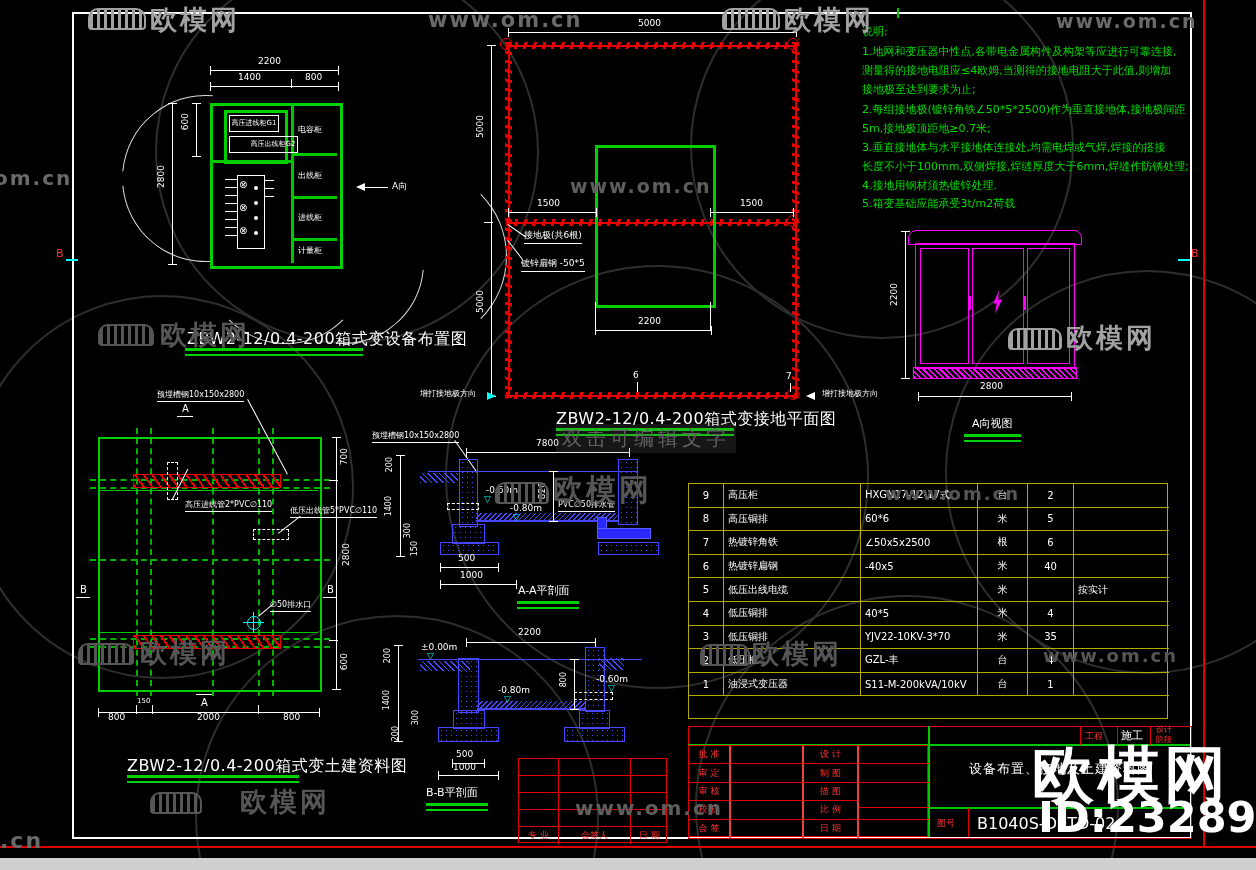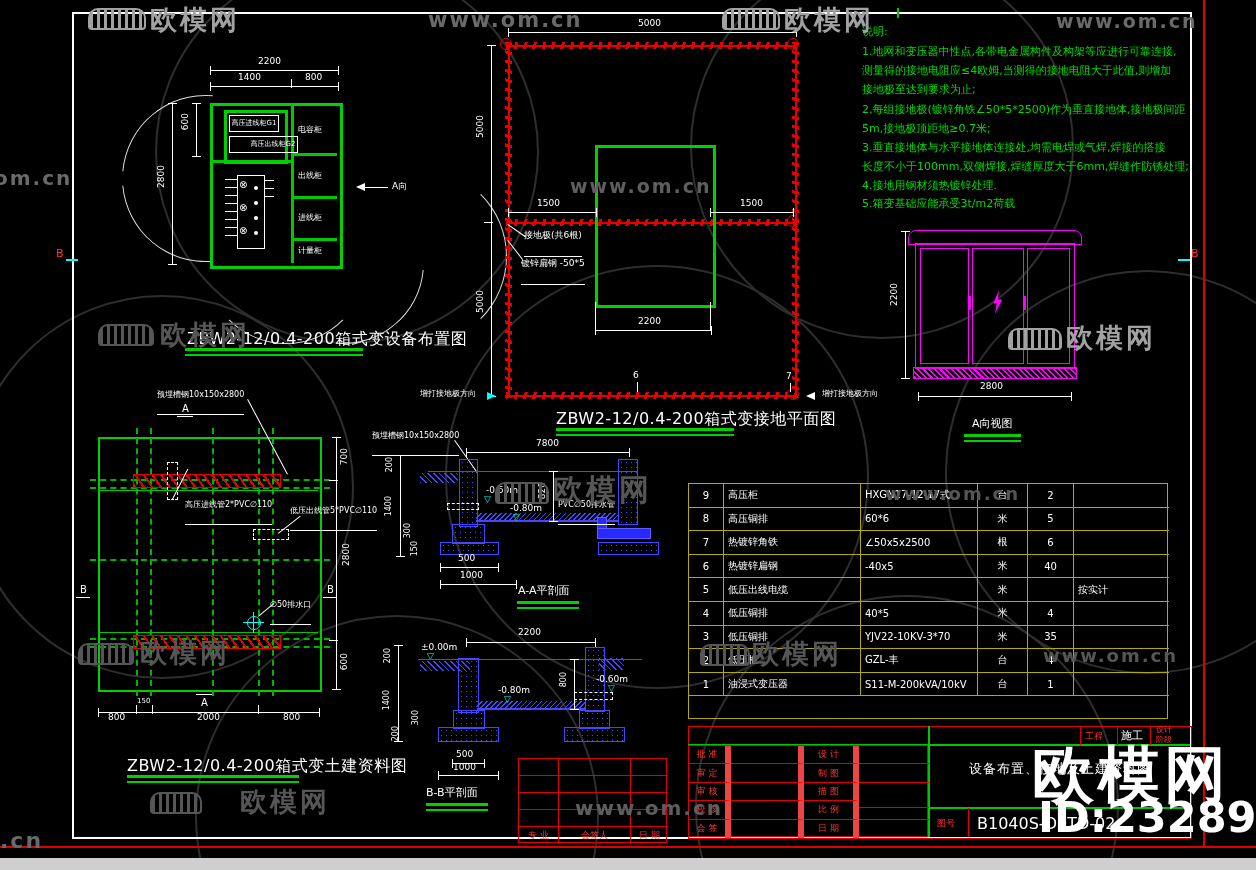--- a/index.html
+++ b/index.html
@@ -28,42 +28,42 @@
   .chan{position:absolute;border:1px solid #e80000;background:repeating-linear-gradient(55deg,#e80000 0 2px,transparent 2px 7px);}
   .bl{position:absolute;background:#4646ff;}
   .pier{position:absolute;border:1px solid #4646ff;background-image:radial-gradient(#4646ff 0.7px,transparent 0.8px);background-size:5px 5px;}
   .bhatch{position:absolute;background:repeating-linear-gradient(45deg,#4646ff 0 1px,transparent 1px 4px);}
   .bslab{position:absolute;background:repeating-linear-gradient(135deg,#4646ff 0 1px,transparent 1px 3.5px);}
   .bp{position:absolute;background:#2828ff;border:1px solid #5c5cff;}
   .mrect{position:absolute;border:1px solid #ff00ff;}
   .mhatch{position:absolute;border:1px solid #ff00ff;background:repeating-linear-gradient(45deg,#ff00ff 0 1.5px,transparent 1.5px 4px);}
   .arc{position:absolute;border:1px solid transparent;border-top-color:#dcdcdc;border-radius:50%;}
   .lead{position:absolute;height:1px;background:#fff;transform-origin:0 0;}
-  .ul{border-bottom:1px solid #fff;padding-bottom:14px;}
+  .ul{border-bottom:1px solid #fff;padding-bottom:1px;}
   .note{position:absolute;color:#00dc00;font-size:11px;line-height:19px;white-space:pre-line;width:330px;}
   .circ{position:absolute;border:2px solid #2e2e2e;border-radius:50%;}
   .sofa{position:absolute;height:18px;border:2px solid currentColor;border-radius:10px 10px 4px 4px;
         background:repeating-linear-gradient(90deg,currentColor 0 3px,transparent 3px 7px);}
   .wm-brand{position:absolute;font-weight:bold;letter-spacing:3px;}
   .wm-url{position:absolute;font-weight:bold;letter-spacing:2px;color:#6a6a6a;}
   .wm-light{color:#a2a2a2}.wm-dark{color:#565656}
   .wm-big{position:absolute;color:#fff;font-weight:bold;}
   .ctri{position:absolute;width:0;height:0;border-left:9px solid #00ffff;border-top:4px solid transparent;border-bottom:4px solid transparent;}
   .wtri{position:absolute;width:0;height:0;border-left:9px solid #fff;border-top:4px solid transparent;border-bottom:4px solid transparent;}
   .ptable{position:absolute;left:688px;top:483px;width:480px;height:236px;display:grid;
           grid-template-columns:35px 137px 117px 50px 46px 95px;grid-auto-rows:23.6px;
           border:1px solid #b4aa00;box-sizing:border-box;color:#fff;font-size:10px;}
   .ptable>div{border-right:1px solid #b4aa00;border-bottom:1px solid #b4aa00;display:flex;align-items:center;padding:0 4px;overflow:hidden;}
   .ptable>div:nth-child(6n){border-right:none;}
   .ptable>div:nth-child(n+55){border-bottom:none;margin-top:28px;}
   .ctr{justify-content:center !important;}
   .ttable{position:absolute;left:688px;top:745px;width:240px;height:92px;display:grid;
           grid-template-columns:42px 73px 55px 70px;grid-auto-rows:18.4px;border:1px solid #e00000;
           box-sizing:border-box;color:#ff3232;font-size:9px;}
-  .ttable>div{border-right:6px solid #ef4444;border-bottom:1px solid #e00000;display:flex;align-items:center;justify-content:center;overflow:hidden;}
+  .ttable>div{border-right:2px solid #ef4444;border-bottom:1px solid #e00000;display:flex;align-items:center;justify-content:center;overflow:hidden;}
   .ttable>div:nth-child(4n){border-right:none;}
   .ttable>div:nth-child(n+17){border-bottom:none;}
   .vw{color:#fff;font-size:11px;margin-top:24px;}
   .stable{position:absolute;left:518px;top:758px;width:149px;height:85px;display:grid;
           grid-template-columns:40px 72px 37px;grid-auto-rows:17px;border:1px solid #e00000;
           box-sizing:border-box;color:#ff3232;font-size:9px;}
   .stable>div{border-right:1px solid #e00000;border-bottom:1px solid #e00000;display:flex;align-items:center;justify-content:center;overflow:hidden;}
   .stable>div:nth-child(3n){border-right:none;}
   .stable>div:nth-child(n+13){border-bottom:none;}
 </style>
@@ -520,18 +520,19 @@
     <div class="wm-brand wm-dark" style="left:140px;top:635px;font-size:27px;">欧模网</div>
     <div class="sofa wm-dark" style="left:700px;top:644px;width:46px;"></div>
     <div class="wm-brand wm-dark" style="left:752px;top:636px;font-size:27px;">欧模网</div>
     <div class="wm-url" style="left:1043px;top:645px;font-size:18px;color:#565656;">www.om.cn</div>
 
     <div class="wm-url" style="left:0px;top:828px;font-size:22px;">.cn</div>
     <div class="sofa wm-dark" style="left:150px;top:792px;width:48px;"></div>
     <div class="wm-brand wm-dark" style="left:240px;top:784px;font-size:27px;">欧模网</div>
     <div class="wm-url" style="left:575px;top:796px;font-size:20px;color:#5e5e5e;">www.om.cn</div>
 
+    <div class="abs" style="left:556px;top:424px;font-size:20px;letter-spacing:4px;color:#606060;background:rgba(120,120,120,0.18);padding:1px 6px;">双击可编辑文字</div>
 
     <div class="wm-big" style="left:1032px;top:733px;font-size:62px;letter-spacing:4px;">欧模网</div>
     <div class="wm-big" style="left:1038px;top:792px;font-size:43px;">ID:2328910</div>
   </div>
 
 </div>
 
 </body></html>

